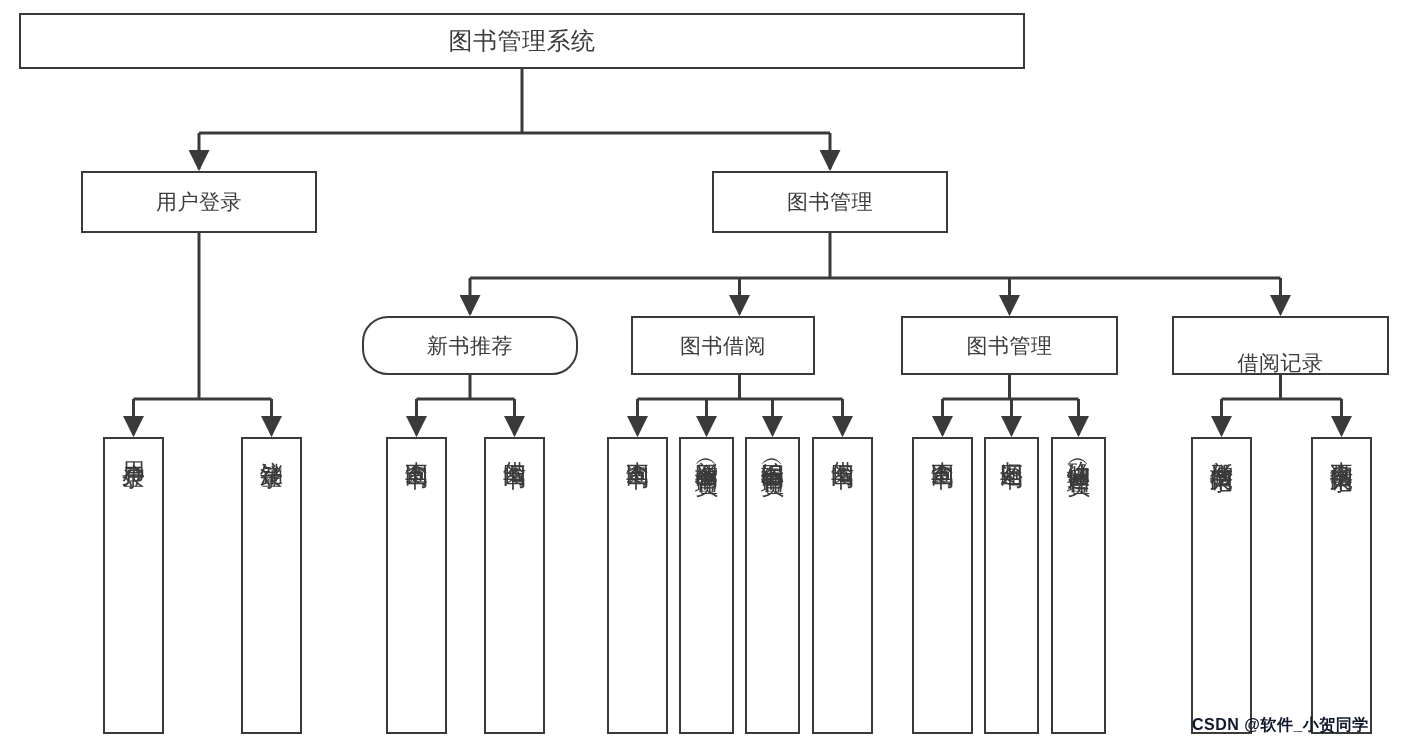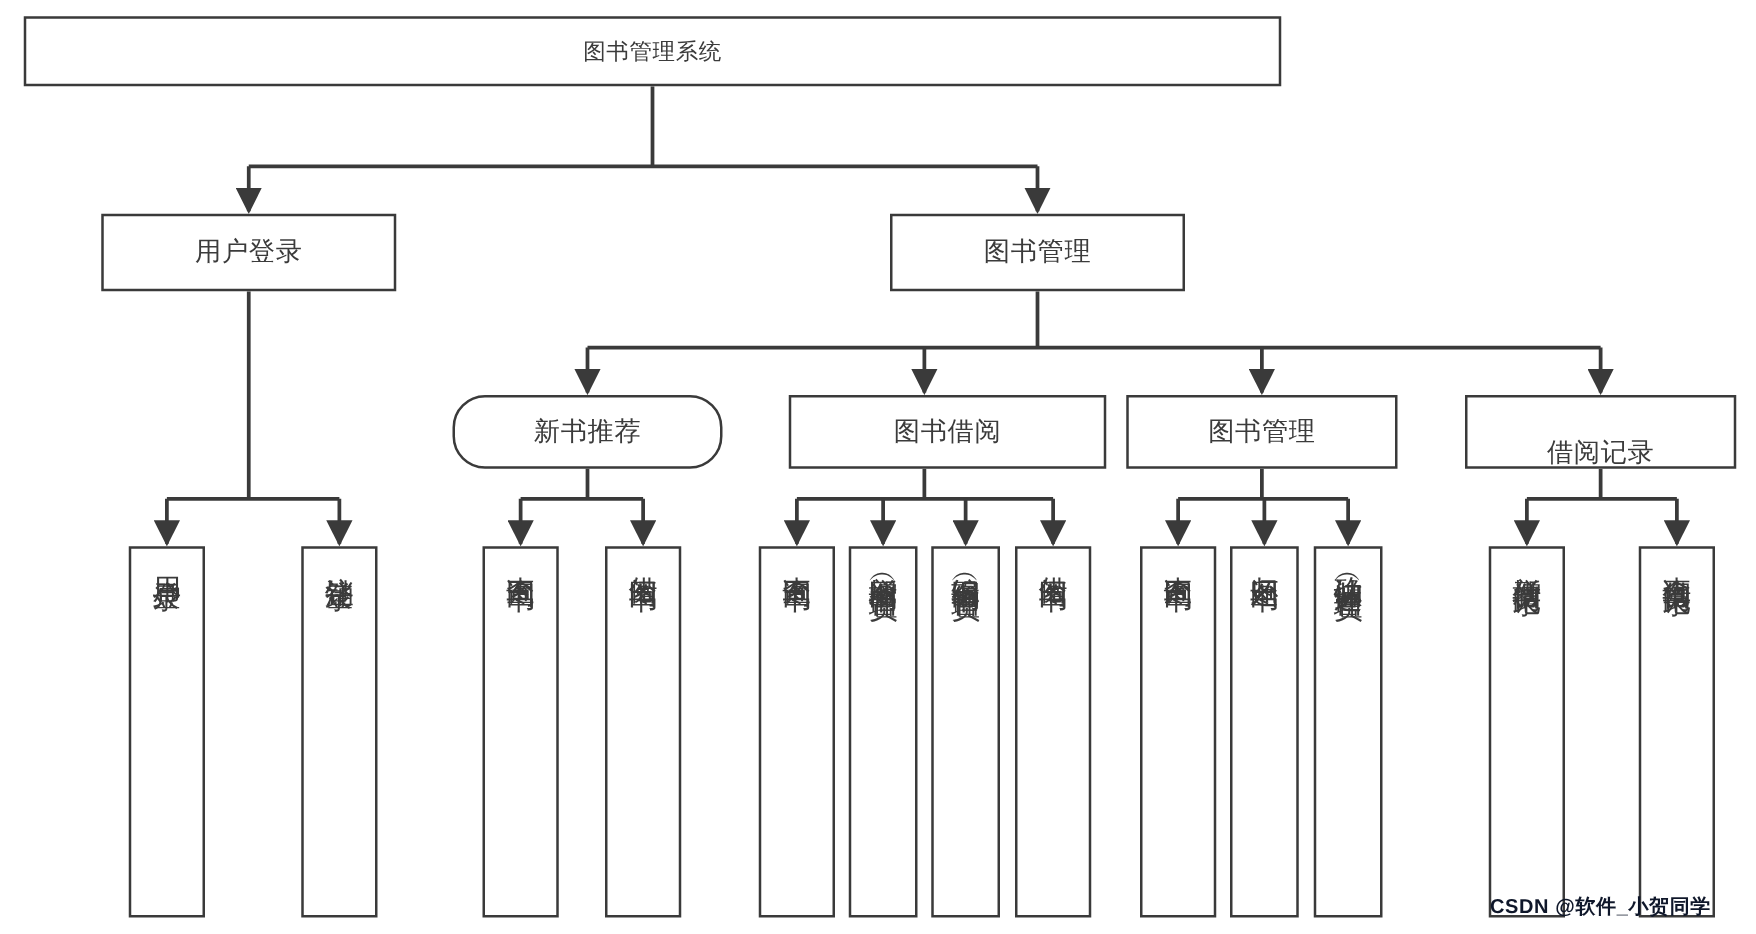--- a/index.html
+++ b/index.html
@@ -52,21 +52,21 @@
     padding-top: 4px;
   }
   .node.vert .label {
     writing-mode: vertical-rl;
     text-orientation: upright;
     font-size: 23px;
     letter-spacing: 2px;
     line-height: 1;
   }
   .node.root .label {
-    font-size: 18px;
+    font-size: 24px;
   }
   .watermark {
     position: absolute;
     color: #0f172a;
     font-size: 16px;
     letter-spacing: 0.5px;
     white-space: nowrap;
     z-index: 5;
     font-weight: bold;
   }
@@ -126,21 +126,21 @@
   <div class="node horiz" style="left: 81px; top: 171px; width: 236px; height: 62px;">
     <span class="label">用户登录</span>
   </div>
   <div class="node horiz" style="left: 712px; top: 171px; width: 236px; height: 62px;">
     <span class="label">图书管理</span>
   </div>
 
   <div class="node horiz" style="left: 362px; top: 316px; width: 216px; height: 59px; border-radius: 26px;">
     <span class="label">新书推荐</span>
   </div>
-  <div class="node horiz" style="left: 631px; top: 316px; width: 254px; height: 59px;">
+  <div class="node horiz" style="left: 631px; top: 316px; width: 184px; height: 59px;">
     <span class="label">图书借阅</span>
   </div>
   <div class="node horiz" style="left: 901px; top: 316px; width: 217px; height: 59px;">
     <span class="label">图书管理</span>
   </div>
   <div class="node horiz" style="left: 1172px; top: 316px; width: 217px; height: 59px; align-items: flex-end;">
     <span class="label">借阅记录</span>
   </div>
 
   <div class="node vert" style="left: 103px; top: 437px; width: 61px; height: 297px;">

